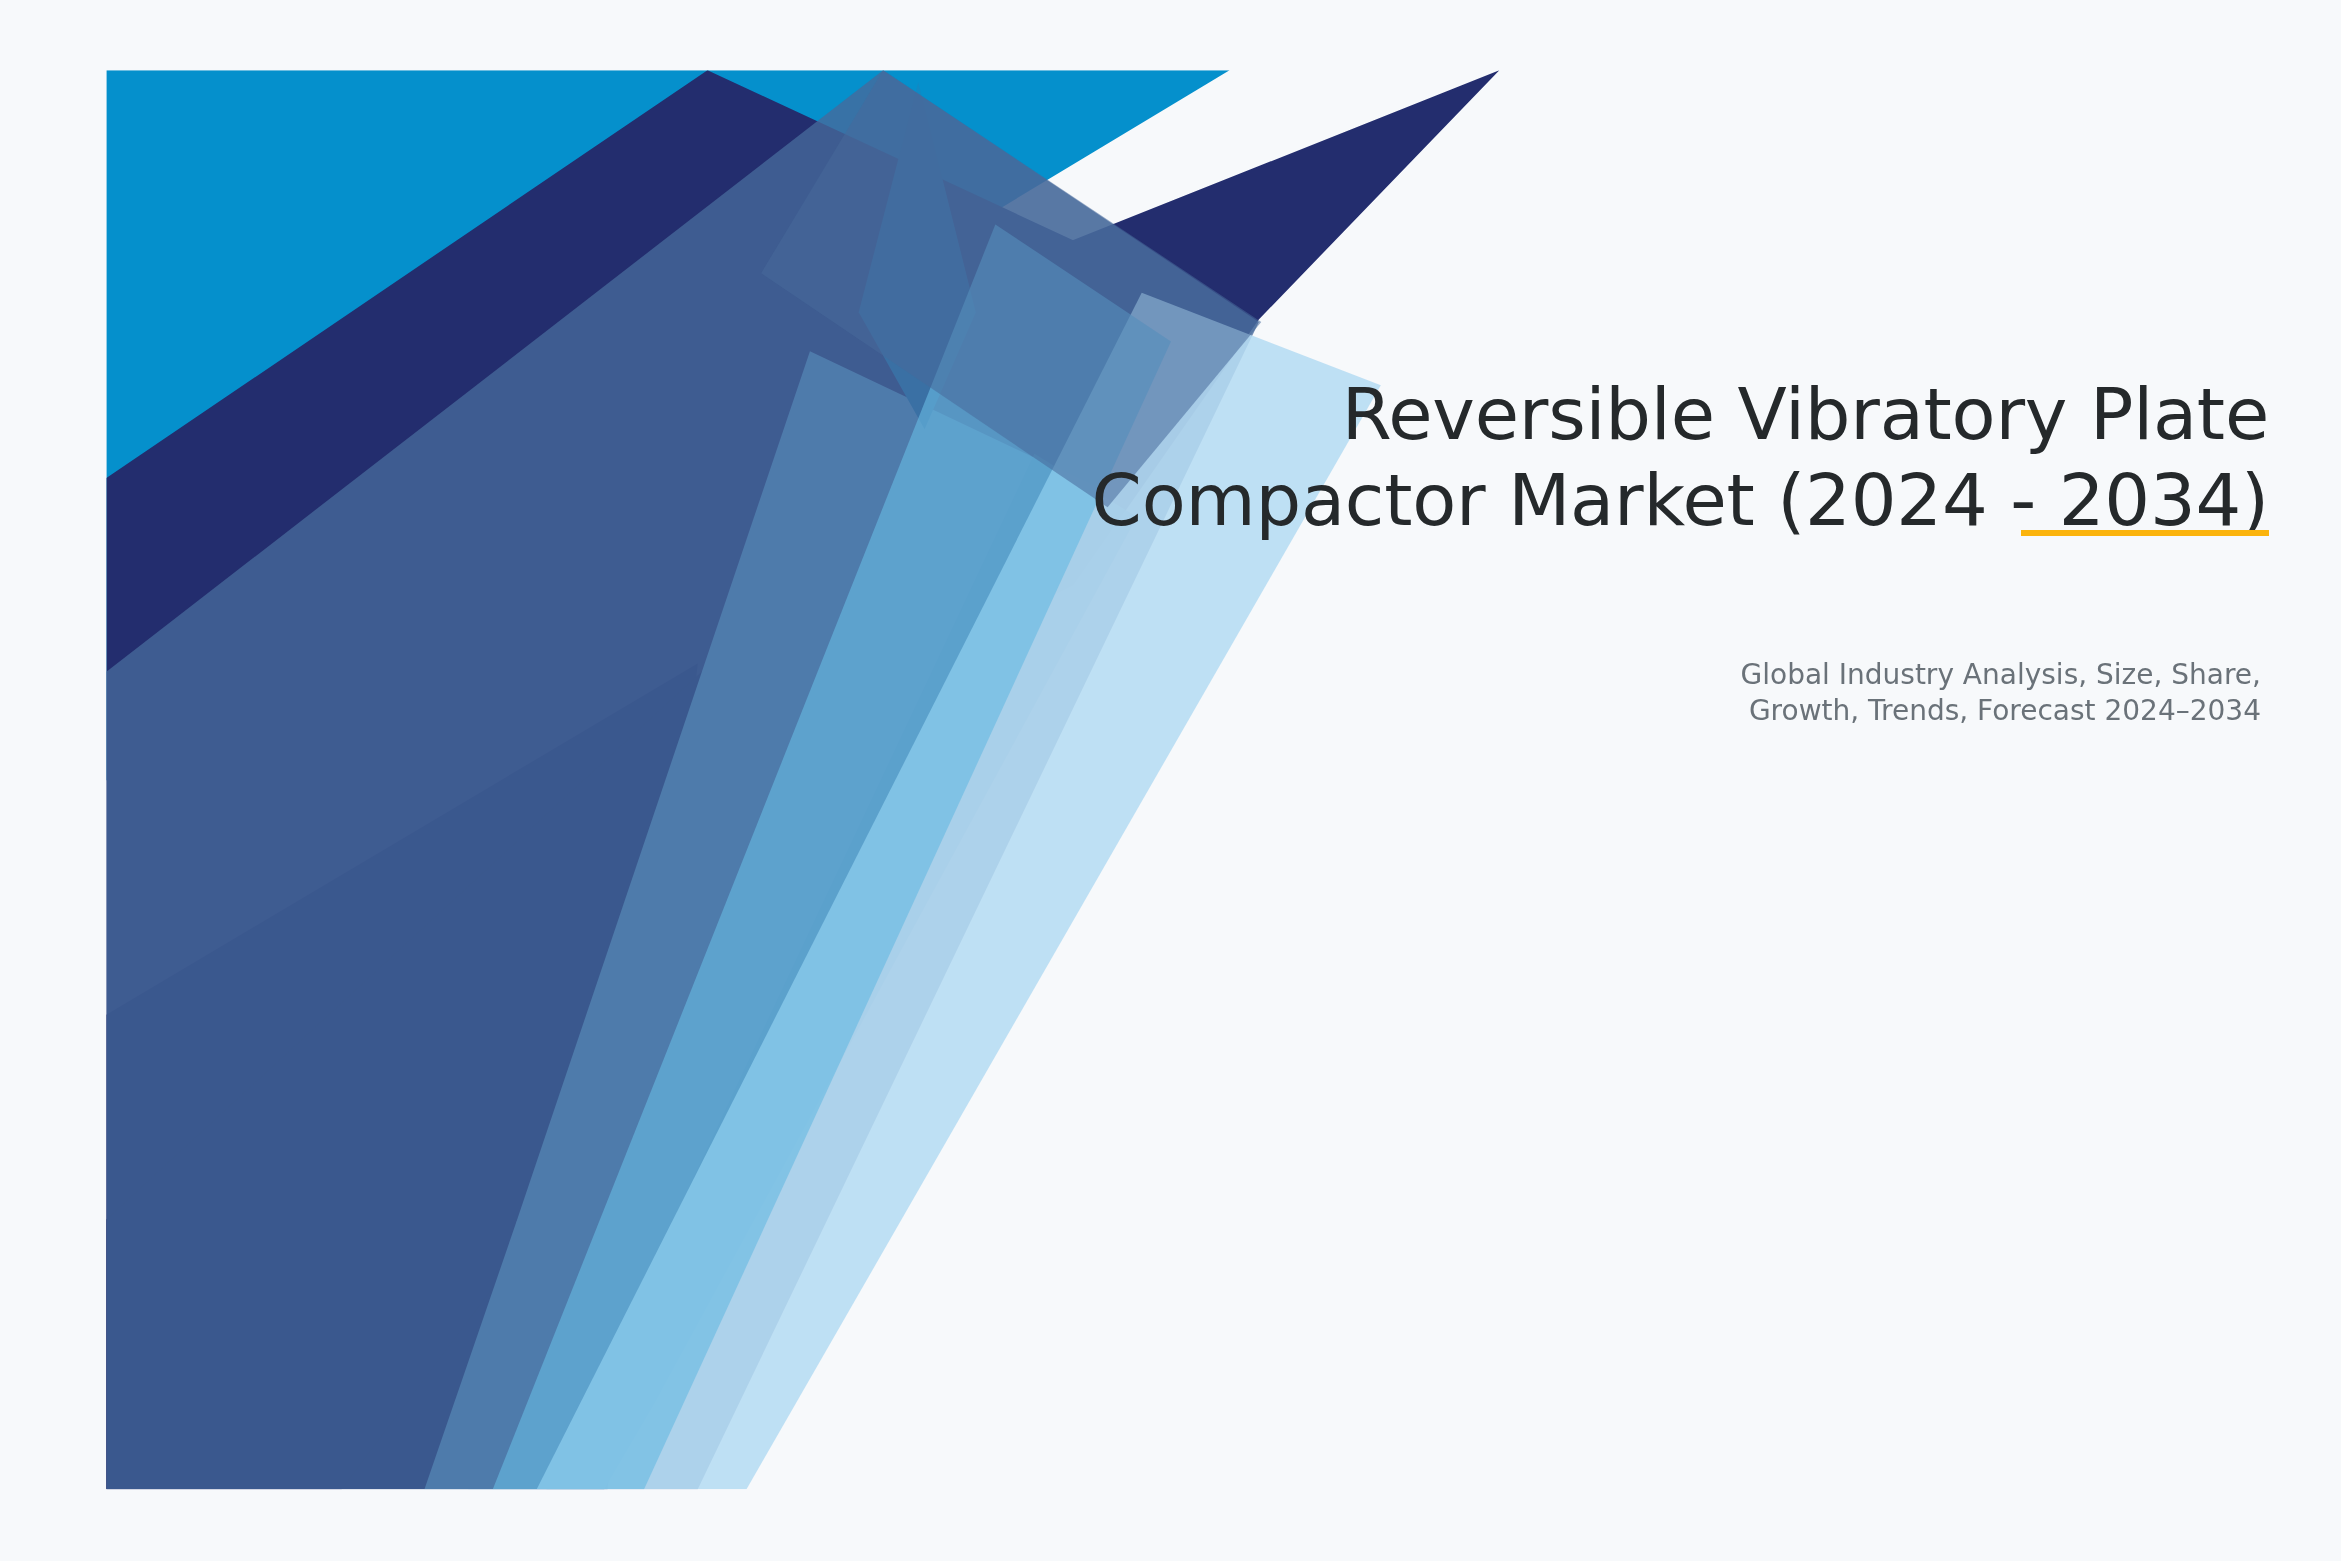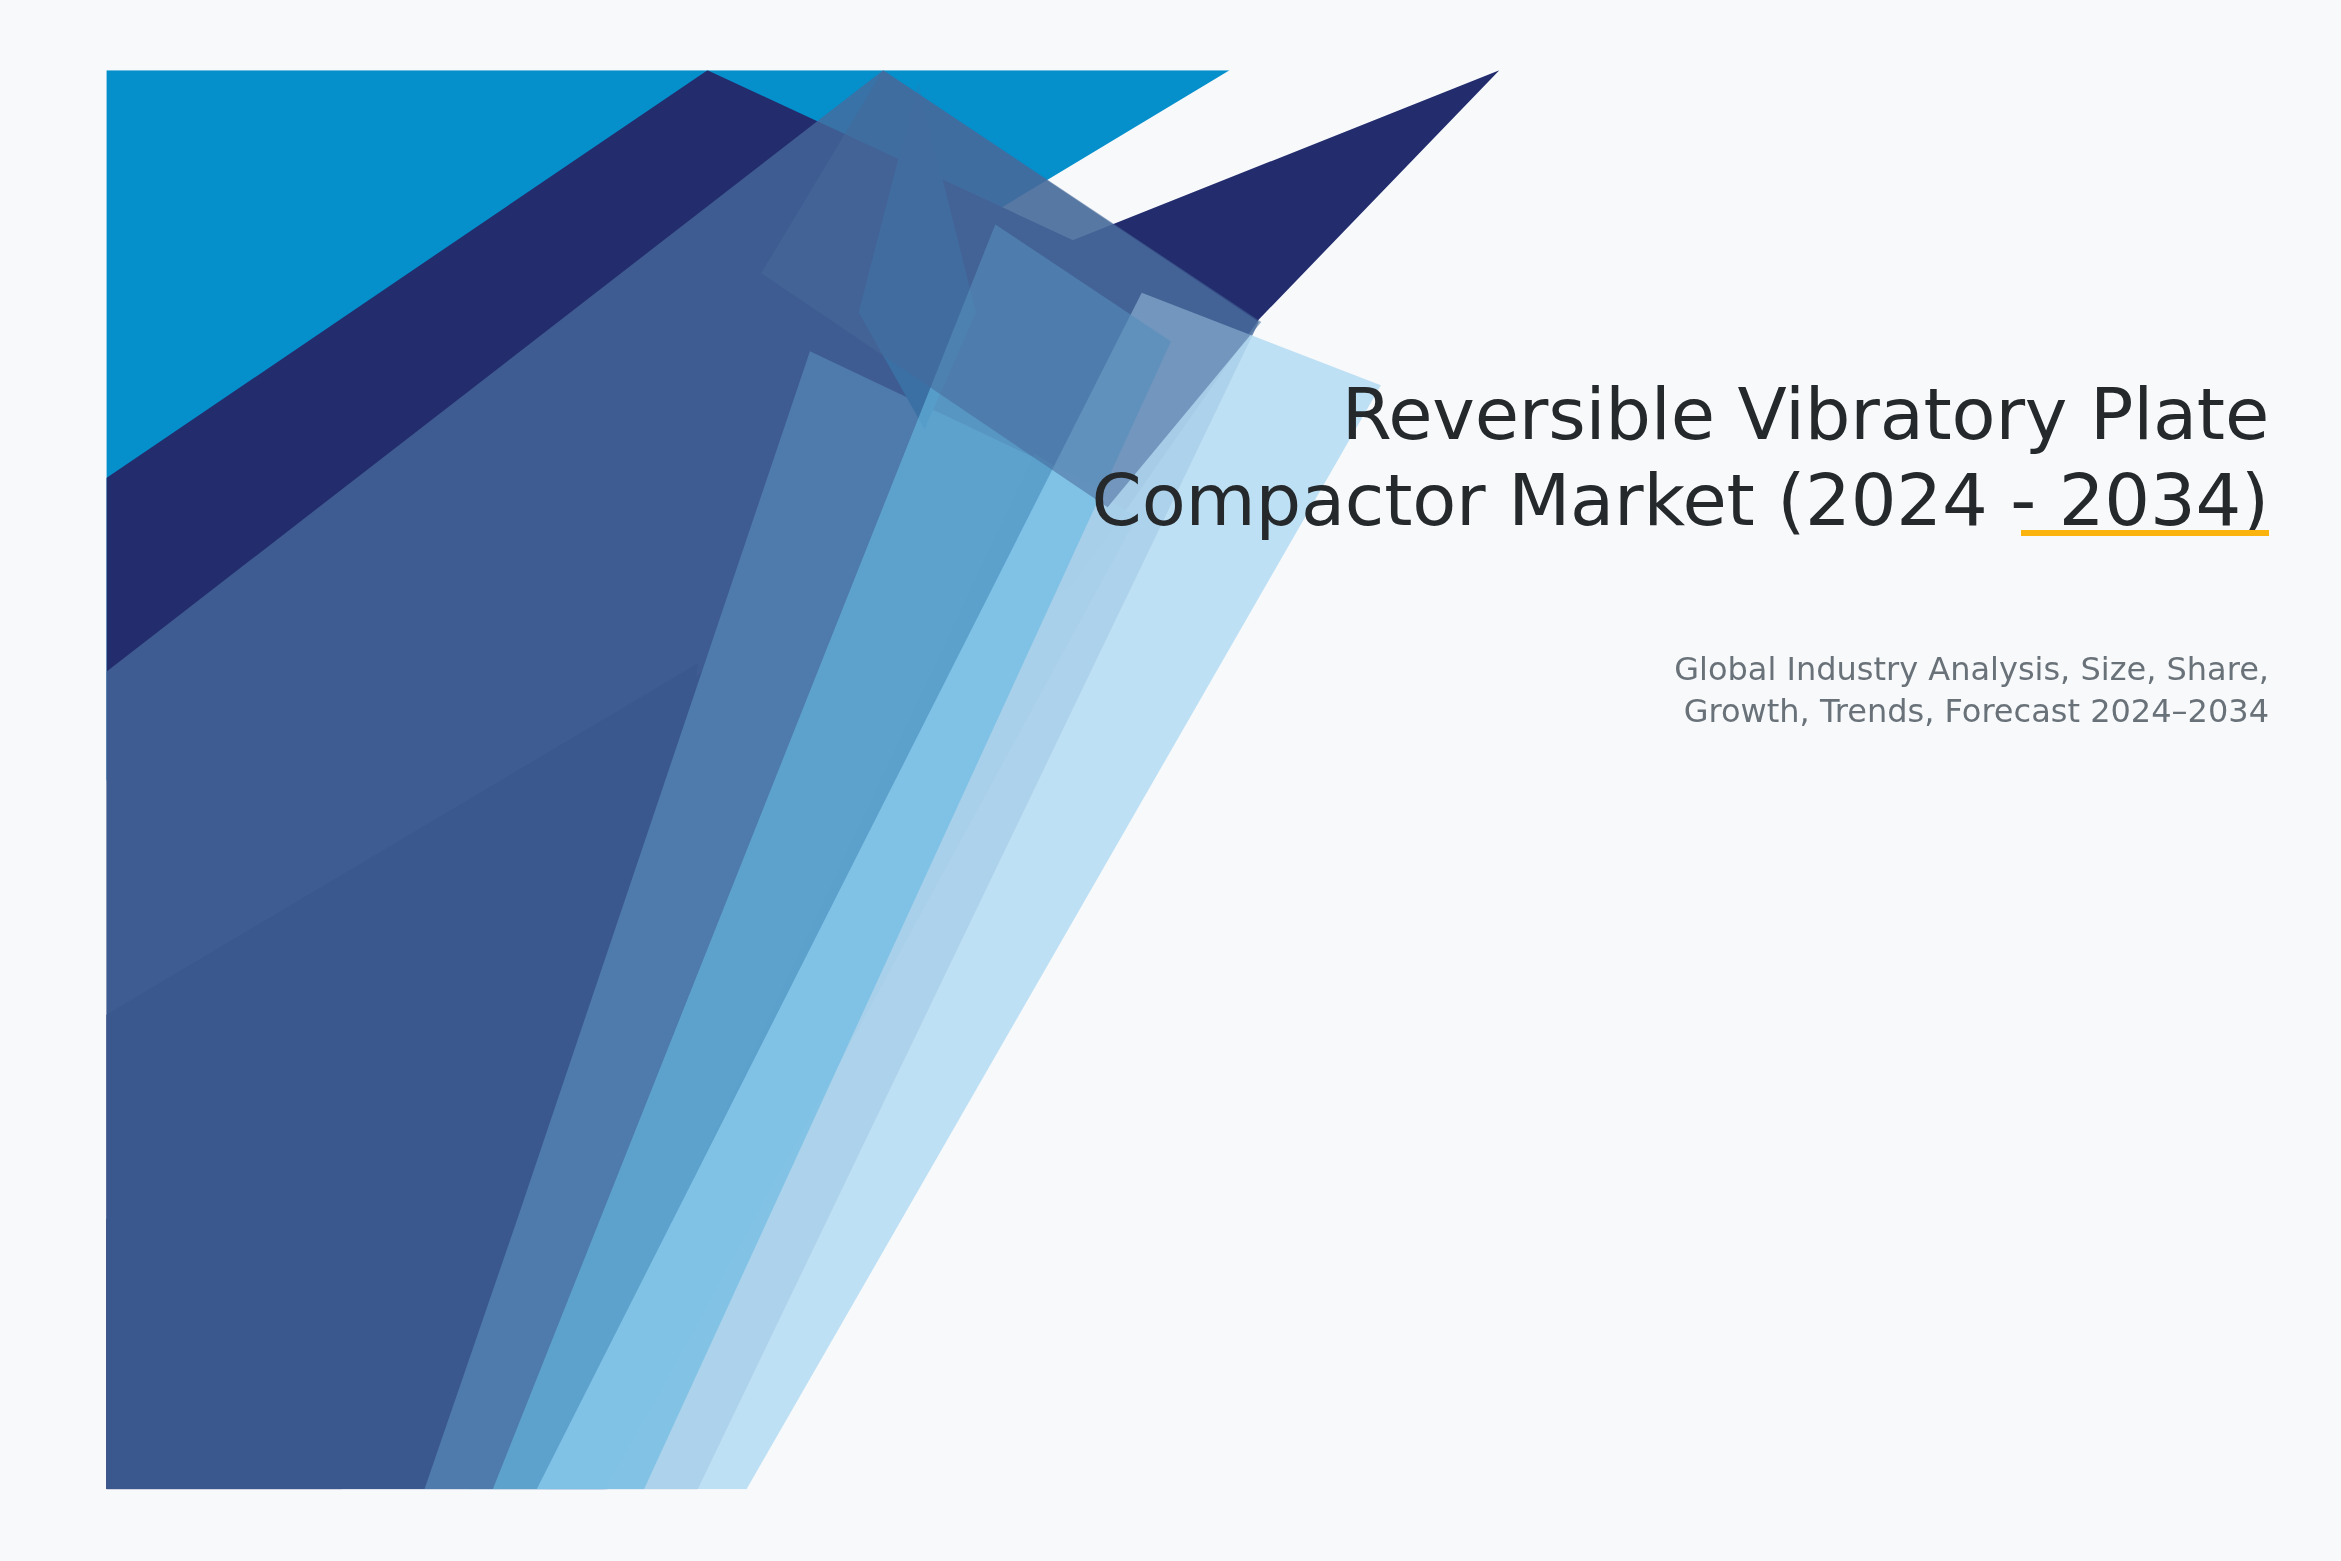--- a/index.html
+++ b/index.html
@@ -45,27 +45,27 @@
   }
   #title-underline {
     position: absolute;
     right: 73px;
     top: 530px;
     width: 248px;
     height: 6.3px;
     background: #fbb40d;
   }
   #subtitle {
-    margin: 0;
+    margin: 8px;
     position: absolute;
     right: 73px;
     top: 649px;
     width: 683px;
     text-align: right;
-    font-size: 32px;
+    font-size: 28px;
     line-height: 1.30;
     font-weight: 400;
     color: #6a7279;
     font-family: "DejaVu Sans", "Liberation Sans", sans-serif;
     white-space: pre-line;
   }
 </style>
 </head>
 <body>
 

